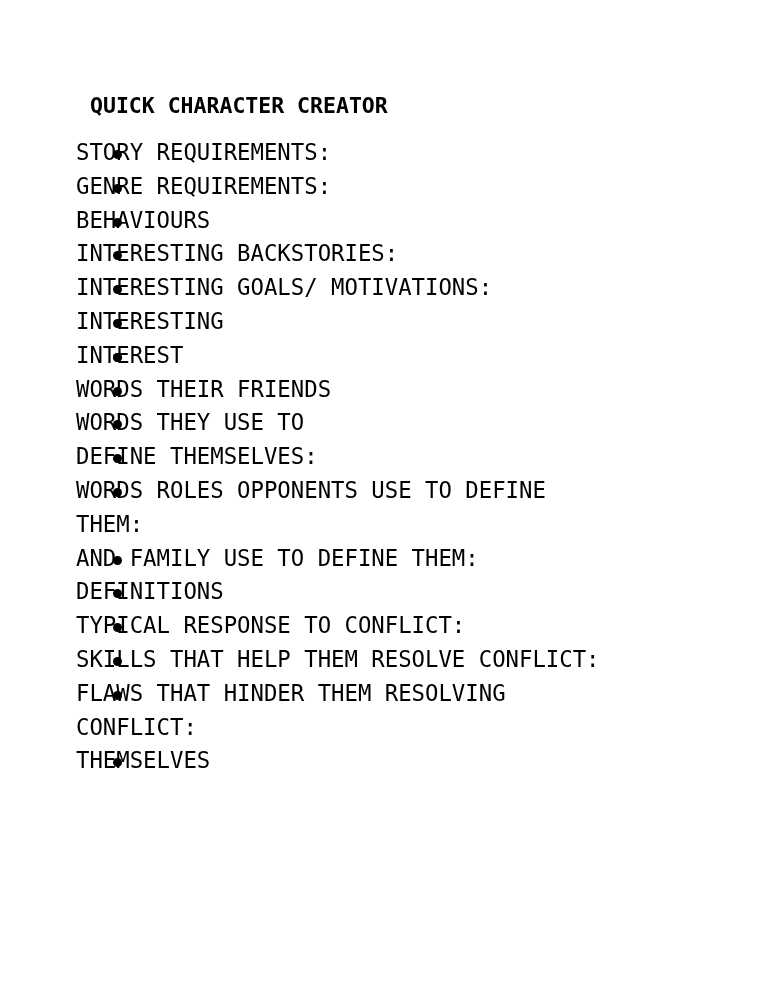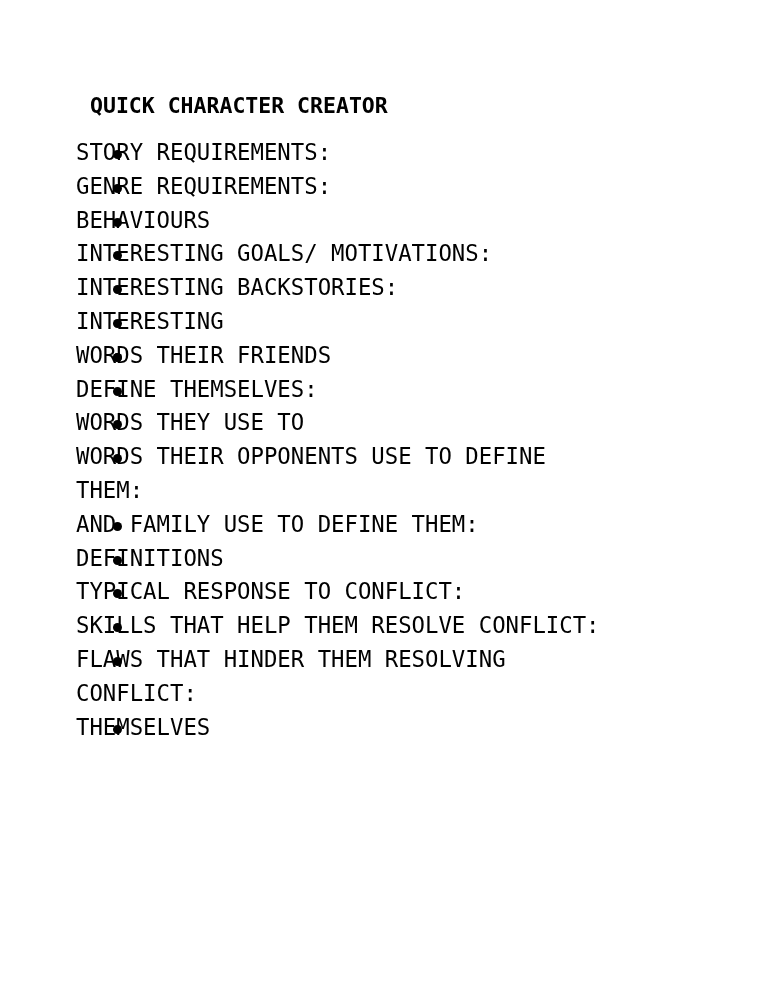--- a/index.html
+++ b/index.html
@@ -81,48 +81,52 @@
     <li class="item">
         <span class="bullet"></span>
         <span class="item-text">GENRE REQUIREMENTS:</span>
       </li>
     <li class="item">
         <span class="bullet"></span>
         <span class="item-text">BEHAVIOURS</span>
       </li>
     <li class="item">
         <span class="bullet"></span>
-        <span class="item-text">INTERESTING GOALS/ MOTIVATIONS:</span>
+        <span class="item-text">INTERESTING BACKSTORIES:</span>
       </li>
     <li class="item">
         <span class="bullet"></span>
-        <span class="item-text">INTERESTING BACKSTORIES:</span>
+        <span class="item-text">INTERESTING GOALS/ MOTIVATIONS:</span>
       </li>
     <li class="item">
         <span class="bullet"></span>
         <span class="item-text">INTERESTING</span>
       </li>
     <li class="item">
         <span class="bullet"></span>
       </li>
     <li class="item">
         <span class="bullet"></span>
+        <span class="item-text">INTEREST</span>
+      </li>
+    <li class="item">
+        <span class="bullet"></span>
         <span class="item-text">WORDS THEIR FRIENDS</span>
+      </li>
+    <li class="item">
+        <span class="bullet"></span>
+        <span class="item-text">WORDS THEY USE TO</span>
       </li>
     <li class="item">
         <span class="bullet"></span>
         <span class="item-text">DEFINE THEMSELVES:</span>
       </li>
     <li class="item">
         <span class="bullet"></span>
-        <span class="item-text">WORDS THEY USE TO</span>
-      </li>
-    <li class="item">
-        <span class="bullet"></span>
-        <span class="item-text">WORDS THEIR OPPONENTS USE TO DEFINE THEM:</span>
+        <span class="item-text">WORDS ROLES OPPONENTS USE TO DEFINE THEM:</span>
       </li>
     <li class="item">
         <span class="bullet"></span>
         <span class="item-text">AND FAMILY USE TO DEFINE THEM:</span>
       </li>
     <li class="item">
         <span class="bullet"></span>
         <span class="item-text">DEFINITIONS</span>
       </li>
     <li class="item">

